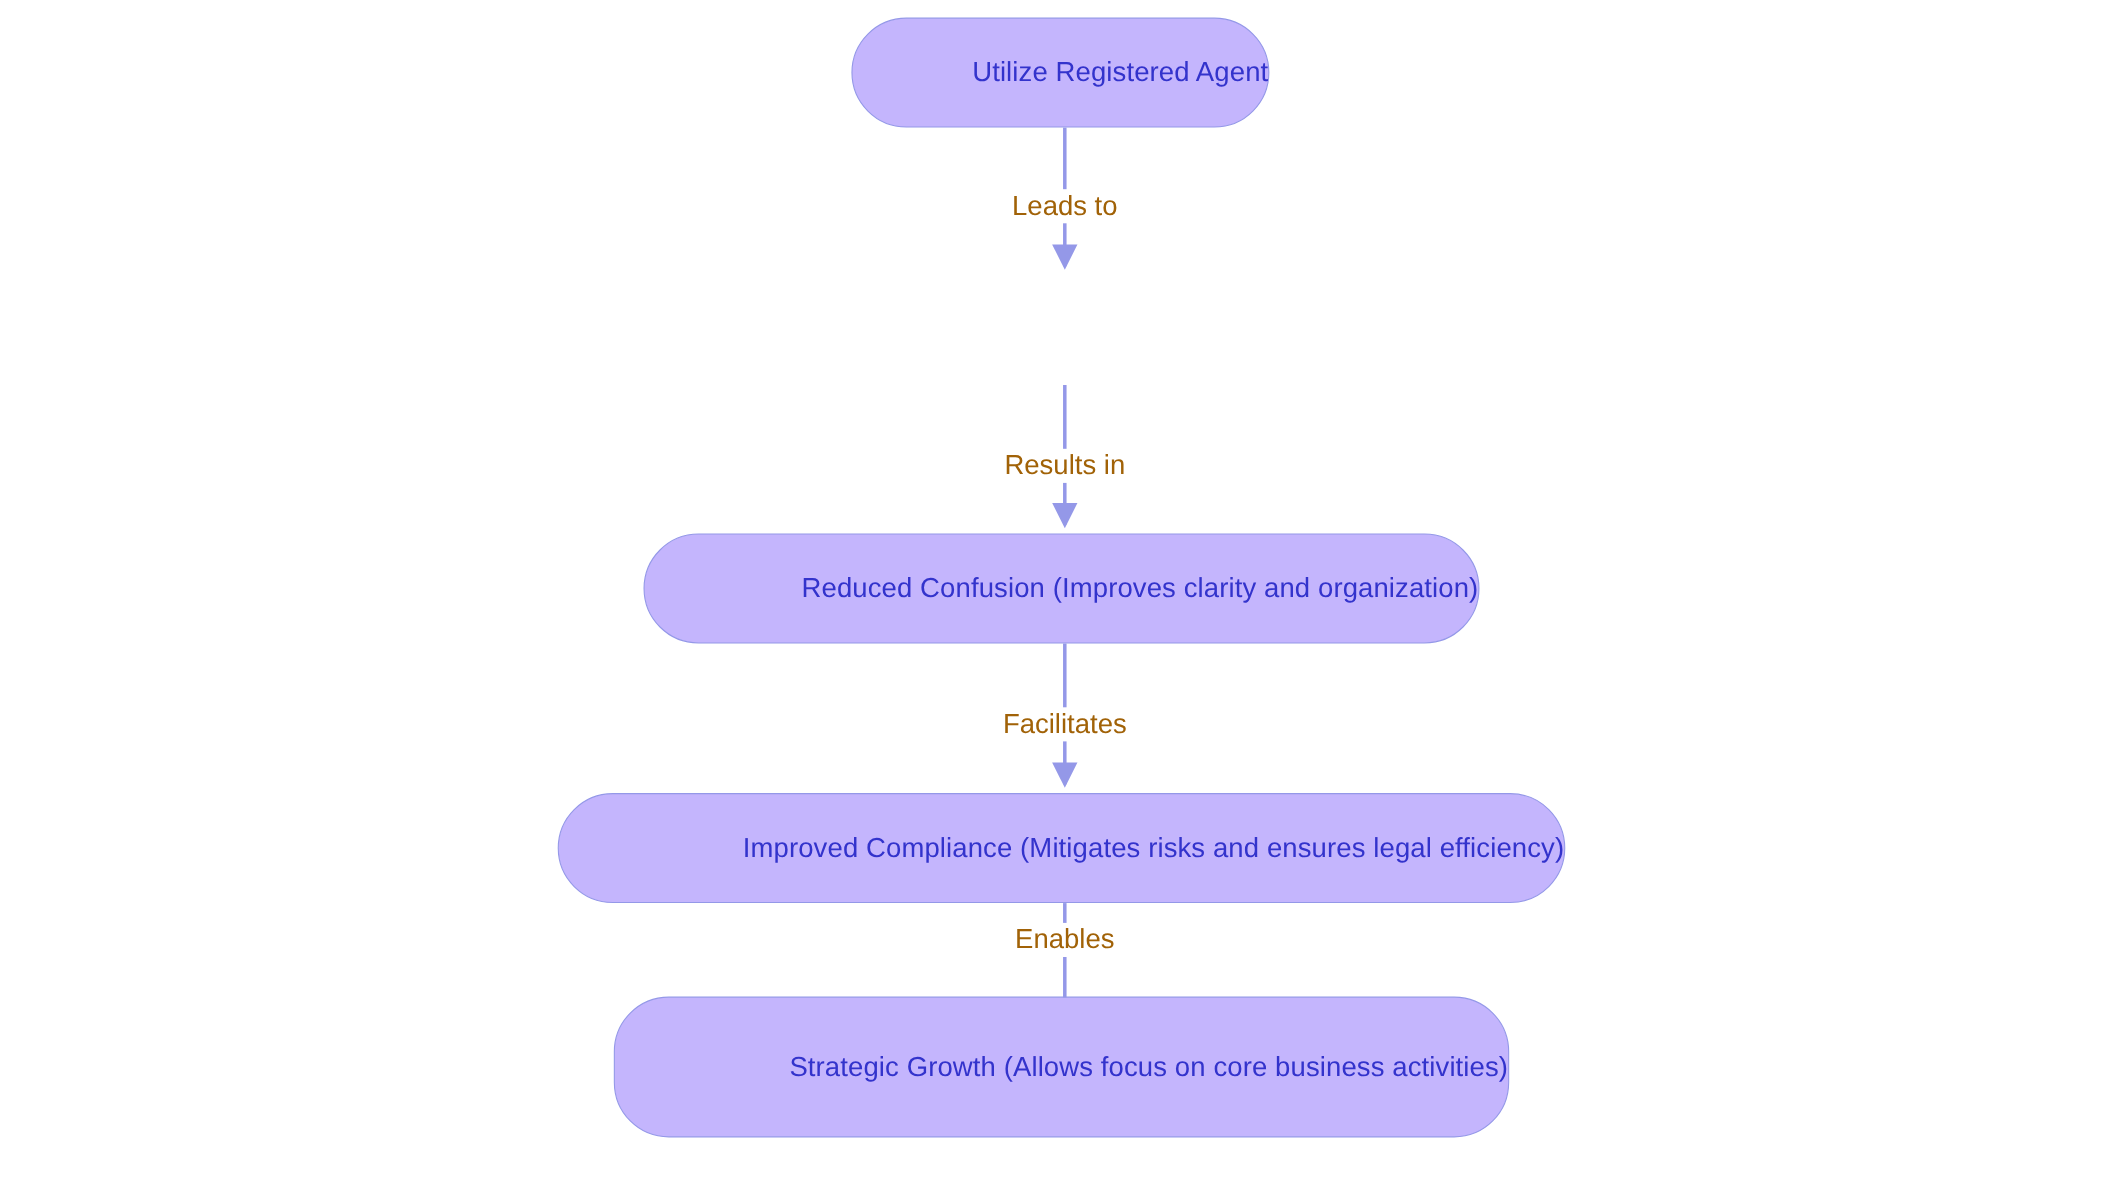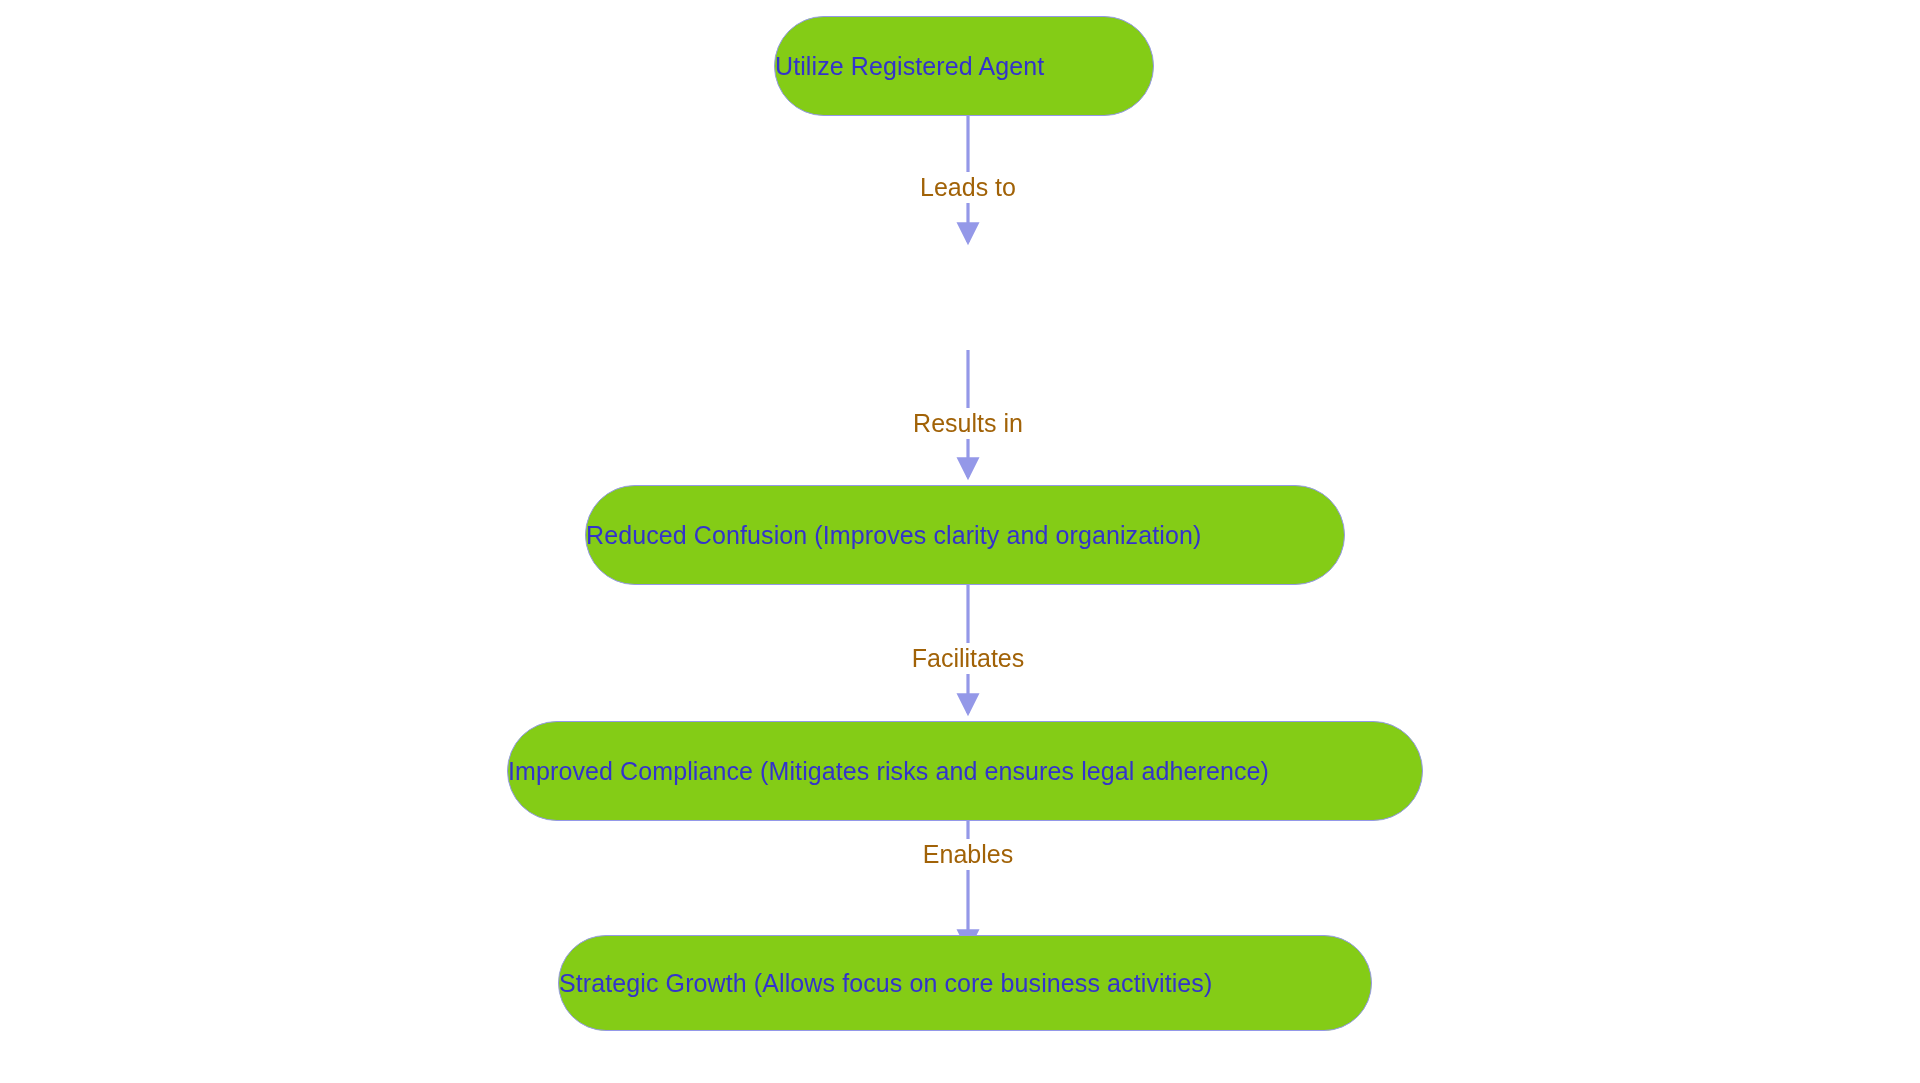--- a/index.html
+++ b/index.html
@@ -31,41 +31,41 @@
     height: 1083px;
     pointer-events: none;
   }
 
   
   .node {
     position: absolute;
     box-sizing: border-box;
     display: flex;
     align-items: center;
-    justify-content: flex-start;
-    background: #84cc16;
+    justify-content: flex-end;
+    background: #c4b5fd;
     border: 1.6px solid #9498e8;
     border-radius: 48px;
     color: #3333cc;
     white-space: nowrap;
   }
   .node-label {
     font-family: "Liberation Sans", sans-serif;
     font-size: 25px;
     line-height: 1.15;
     color: #3333cc;
     letter-spacing: 0.1px;
     text-align: center;
   }
 
   .node-1 { left: 774px; top: 16px;  width: 380px; height: 100px; border-radius: 50px; }
   .node-2 { left: 487px; top: 250px; width: 960px; height: 100px; border-radius: 50px; }
   .node-3 { left: 585px; top: 485px; width: 760px; height: 100px; border-radius: 50px; }
   .node-4 { left: 507px; top: 721px; width: 916px; height: 100px; border-radius: 50px; }
-  .node-5 { left: 558px; top: 935px; width: 814px; height: 96px; border-radius: 50px; }
+  .node-5 { left: 558px; top: 906px; width: 814px; height: 128px; border-radius: 50px; }
 
   
   .edge-label {
     position: absolute;
     font-family: "Liberation Sans", sans-serif;
     font-size: 25px;
     color: #a16207;
     background: #ffffff;
     padding: 1px 7px;
     white-space: nowrap;
@@ -106,21 +106,21 @@
   <div class="node node-1">
     <span class="node-label">Utilize Registered Agent</span>
   </div>
 
 
   <div class="node node-3">
     <span class="node-label">Reduced Confusion (Improves clarity and organization)</span>
   </div>
 
   <div class="node node-4">
-    <span class="node-label">Improved Compliance (Mitigates risks and ensures legal adherence)</span>
+    <span class="node-label">Improved Compliance (Mitigates risks and ensures legal efficiency)</span>
   </div>
 
   <div class="node node-5">
     <span class="node-label">Strategic Growth (Allows focus on core business activities)</span>
   </div>
 
   <div class="edge-label edge-label-1">Leads to</div>
   <div class="edge-label edge-label-2">Results in</div>
   <div class="edge-label edge-label-3">Facilitates</div>
   <div class="edge-label edge-label-4">Enables</div>

